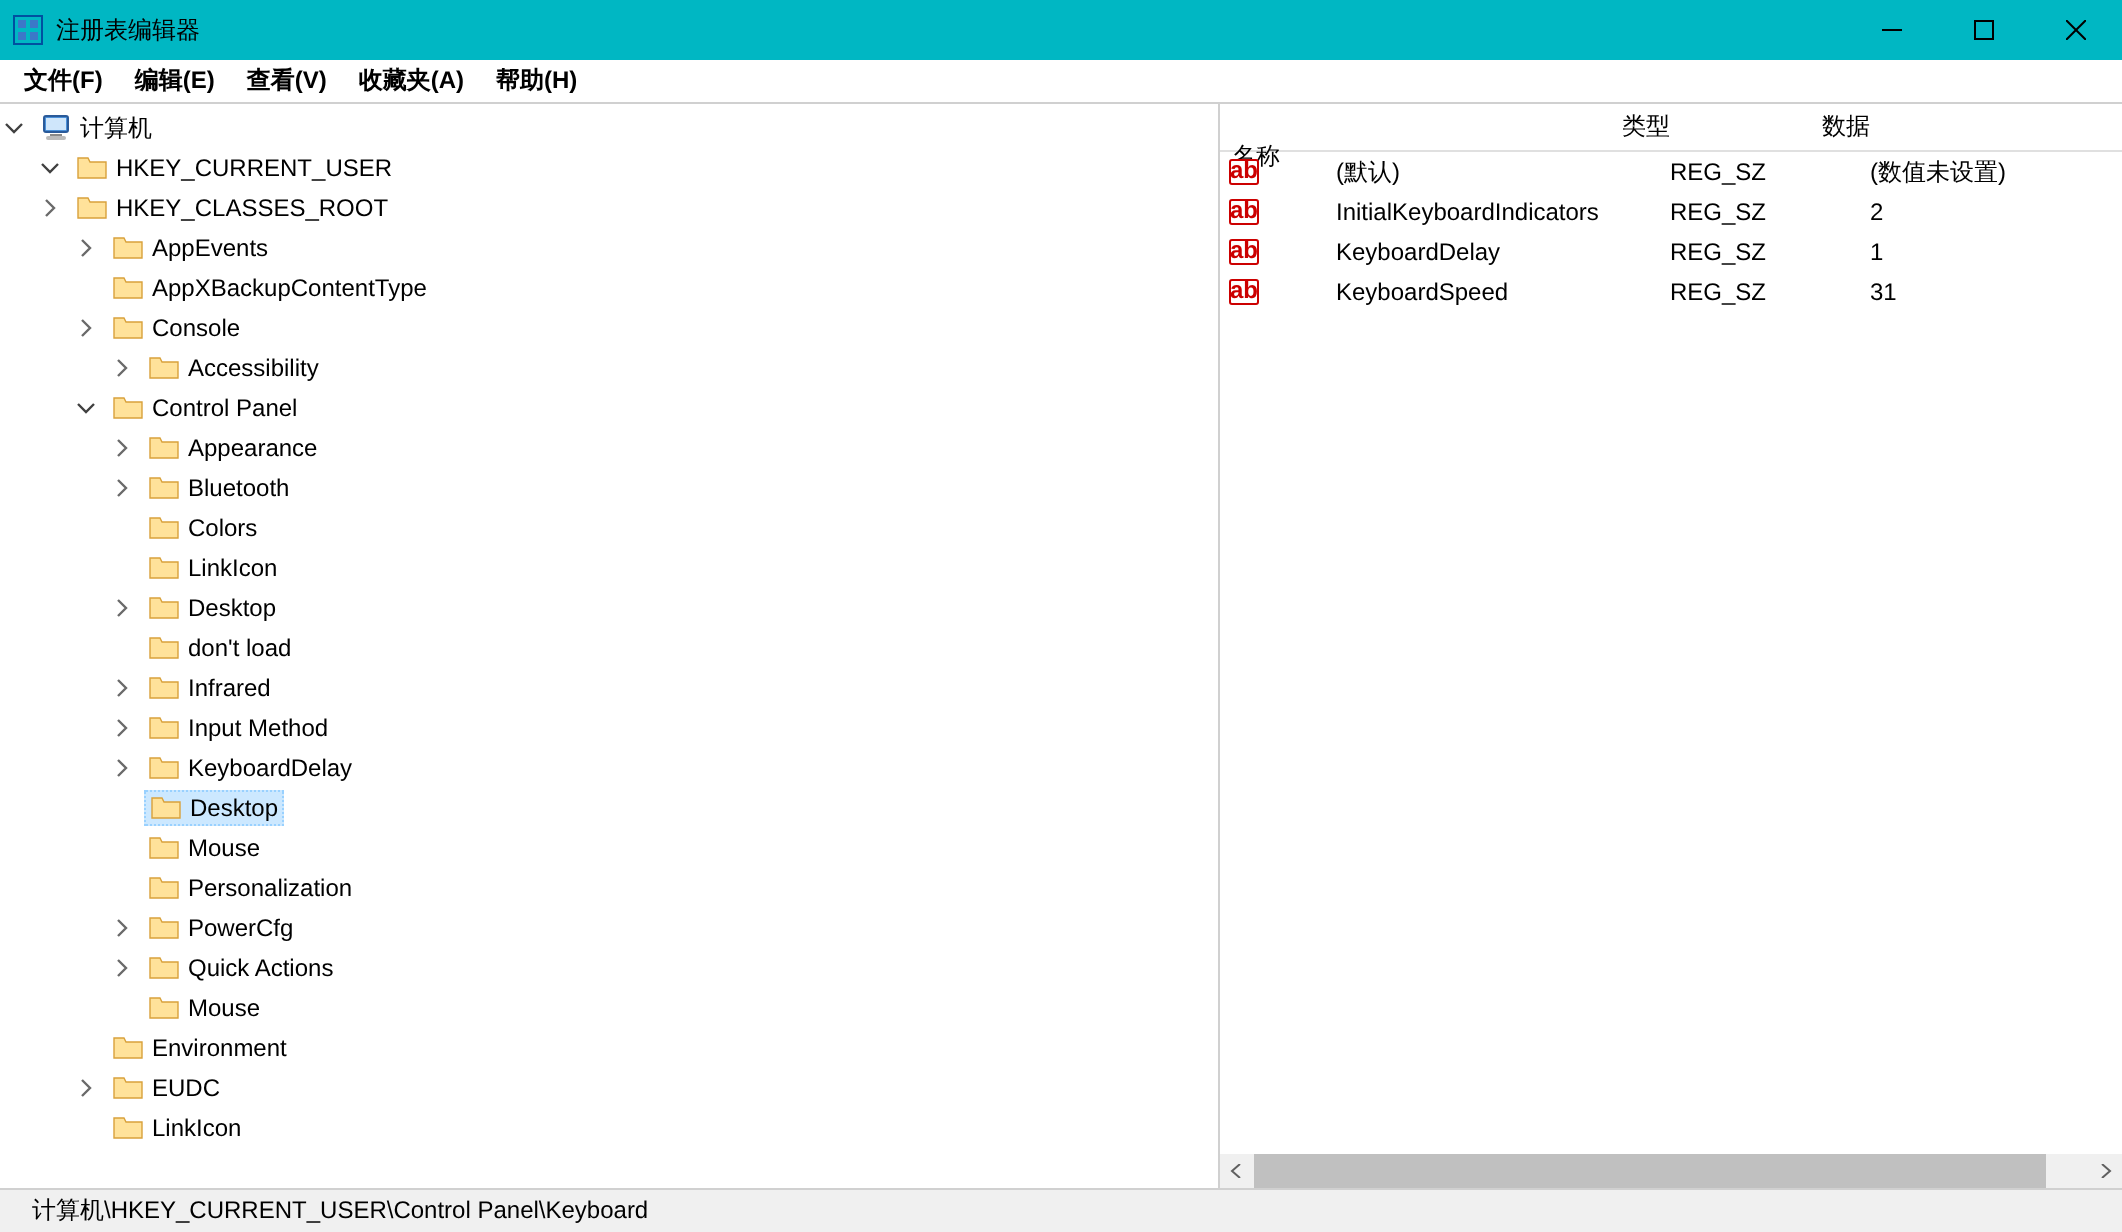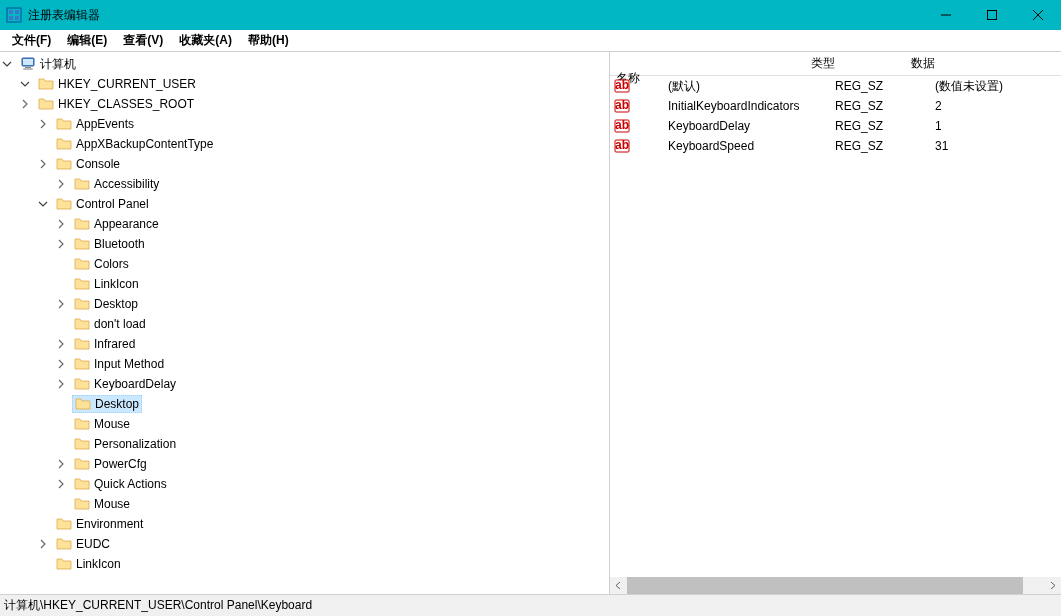--- a/index.html
+++ b/index.html
@@ -41,21 +41,21 @@
 .val-name { width: 195px; display: flex; align-items: center; padding-left: 4px; gap: 34px; }
 .val-type { width: 100px; padding-left: 2px; margin-left: 28px; }
 .val-data { flex: 1; padding-left: 2px; }
 .val-icon { width: 16px; height: 16px; margin-right: 4px; display: inline-flex; align-items: center; justify-content: center; flex-shrink: 0; }
 
 .h-scrollbar { height: 17px; background: #f0f0f0; display: flex; align-items: center; }
 .h-scrollbar .sb-btn { width: 17px; height: 17px; background: #f0f0f0; display: flex; align-items: center; justify-content: center; }
 .h-scrollbar .sb-track { flex: 1; height: 17px; position: relative; }
 .h-scrollbar .sb-thumb { position: absolute; left: 0; top: 0; height: 17px; background: #c0c0c0; }
 
-.statusbar { height: 22px; border-top: 1px solid #d0d0d0; background: #f0f0f0; display: flex; align-items: center; padding-left: 4px; }
+.statusbar { height: 22px; border-top: 1px solid #d0d0d0; background: #f0f0f0; display: flex; align-items: center; padding-left: 16px; }
 
 svg { display: block; }
 </style>
 </head>
 <body>
 
 <div class="titlebar">
   <span class="app-icon">
     <svg width="16" height="16" viewBox="0 0 16 16">
         <rect x="1" y="1" width="14" height="14" fill="none" stroke="#0050a0" stroke-width="1"></rect>

